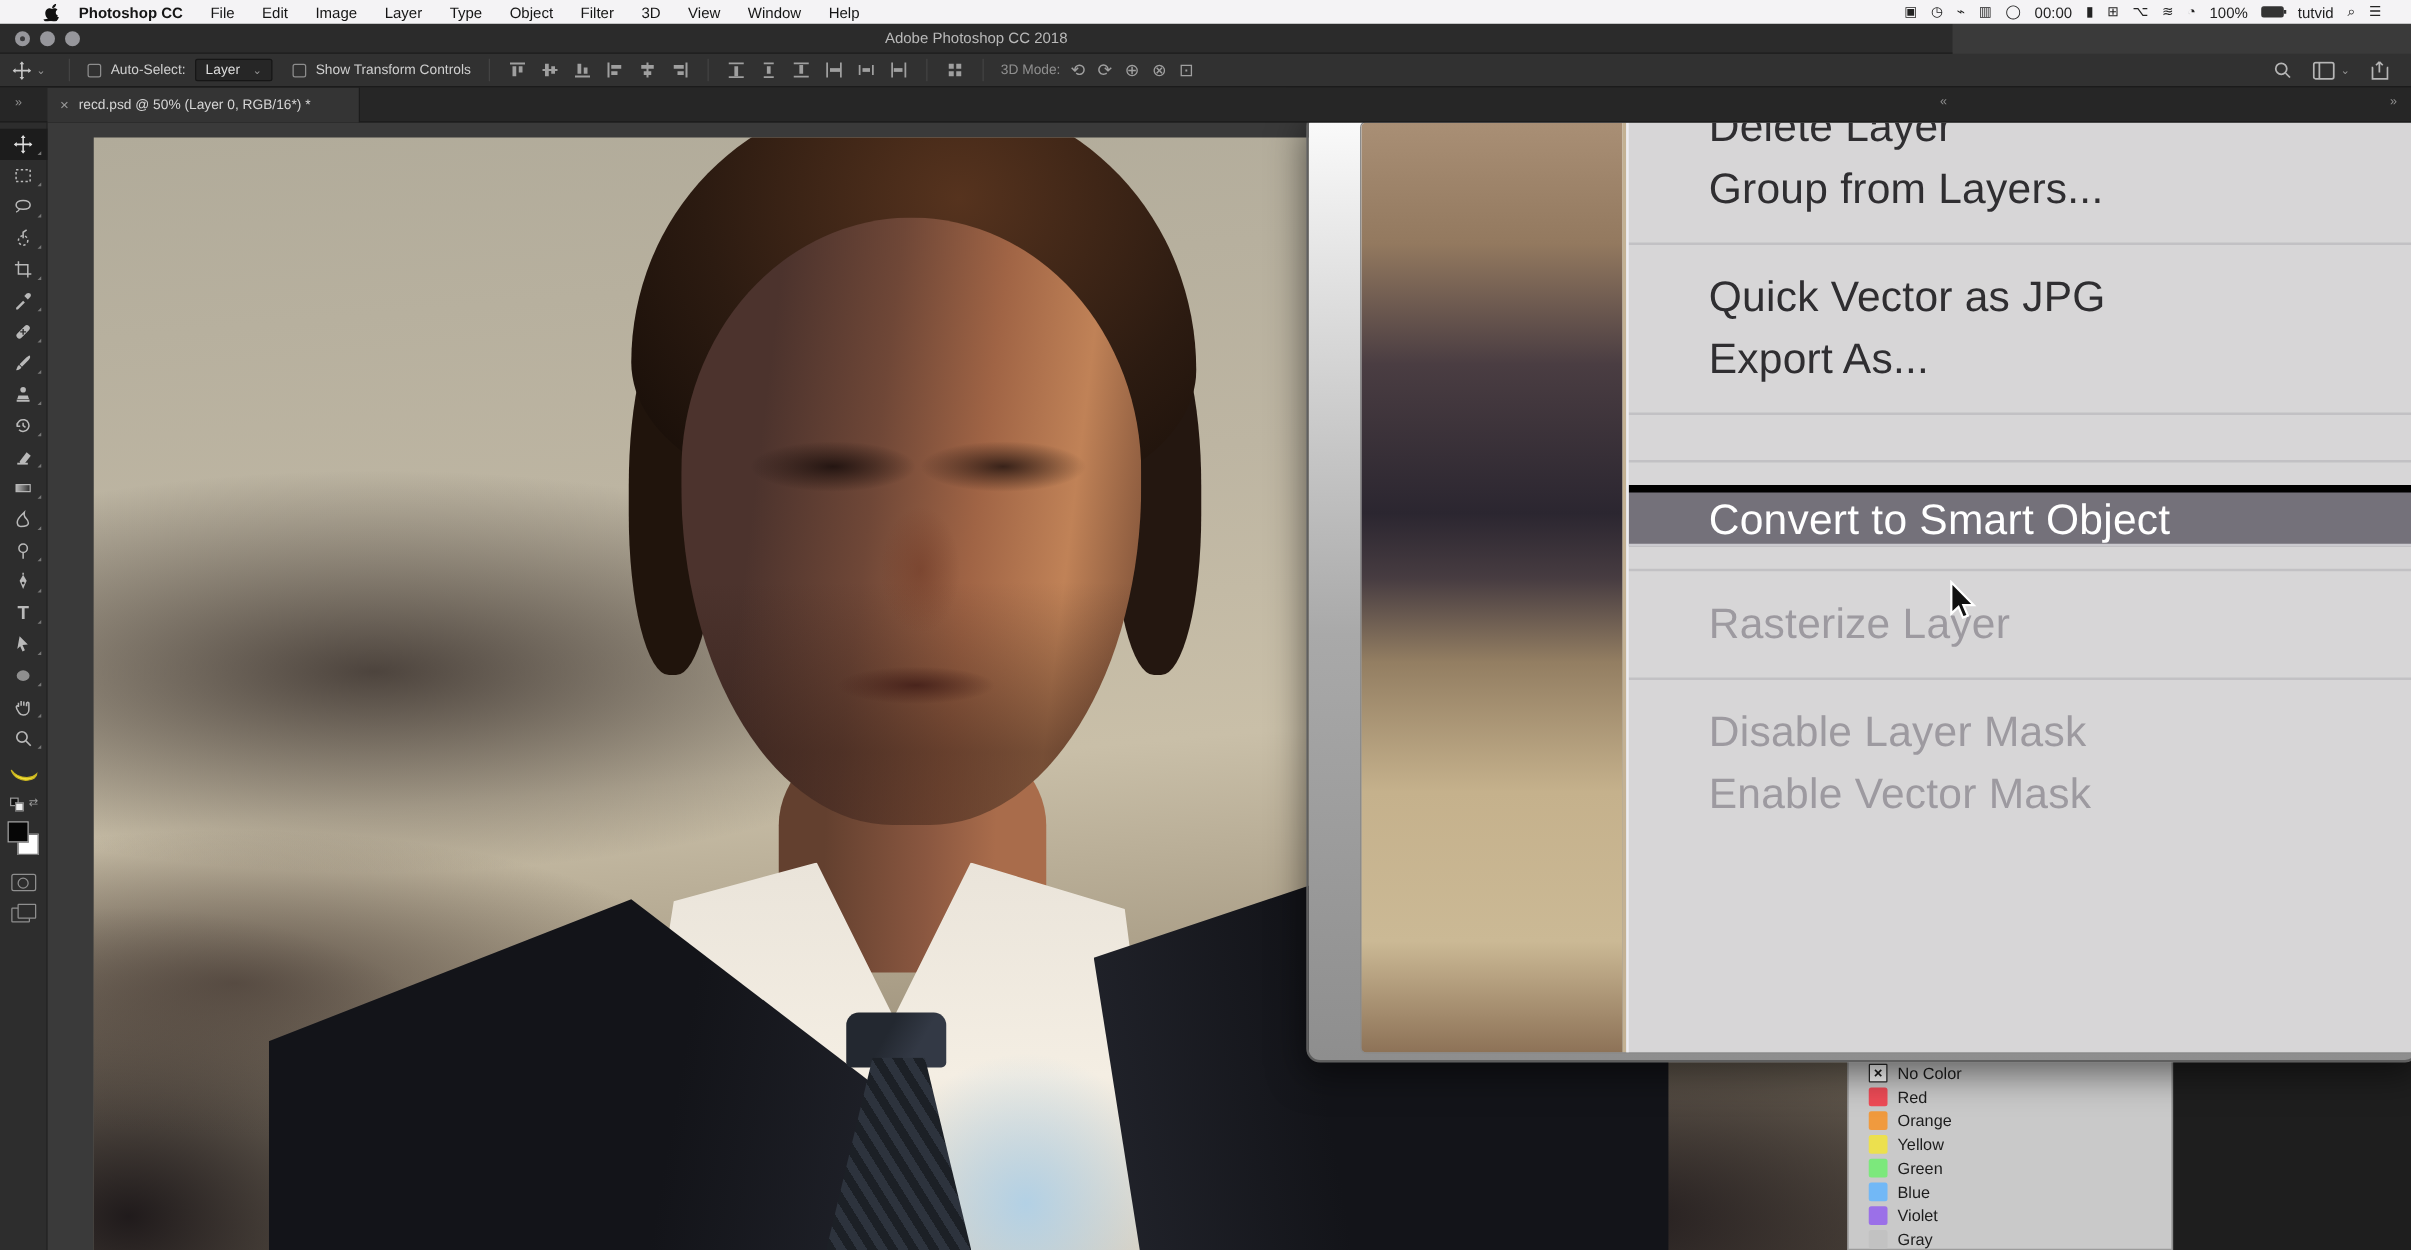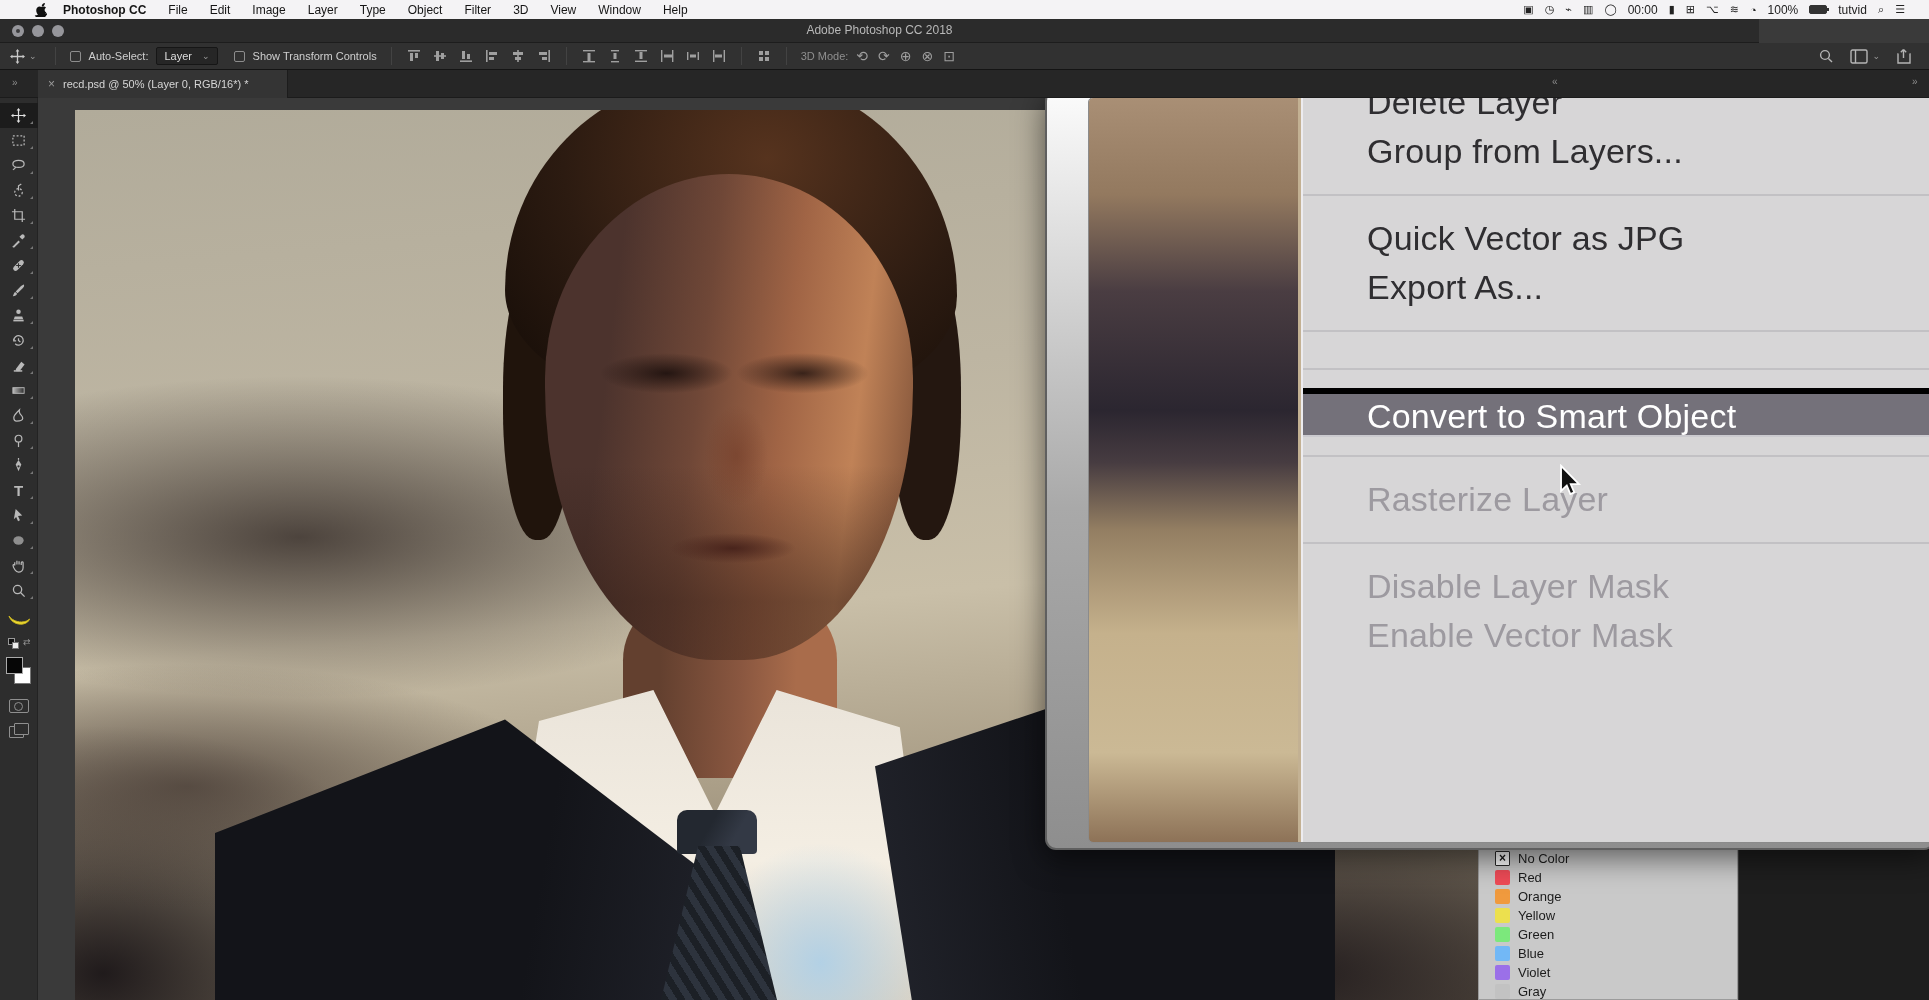--- a/index.html
+++ b/index.html
@@ -15,21 +15,21 @@
   .menubar .mitem{margin-right:22px;white-space:nowrap;}
   .menubar .mitem.bold{font-weight:bold;}
   .menubar .spacer{flex:1;}
   .menubar .status{display:flex;align-items:center;gap:11px;font-size:11px;color:#222;}
   .menubar .status .glyph{font-size:11px;}
   .menubar .statustext{font-size:12px;}
   .batt{display:inline-block;width:18px;height:9px;border:1px solid #333;border-radius:2px;position:relative;background:#333;}
   .batt::after{content:"";position:absolute;right:-3px;top:2px;width:2px;height:3px;background:#333;}
 
   
-  .titlebar{position:absolute;left:0;top:19px;width:1759px;height:24px;background:#2b2b2b;
+  .titlebar{position:absolute;left:0;top:19px;width:1562px;height:24px;background:#2b2b2b;
             border-bottom:1px solid #1d1d1d;z-index:19;}
   .lights{position:absolute;left:12px;top:6px;display:flex;gap:8px;}
   .light{width:12px;height:12px;border-radius:50%;background:#96969b;}
   .light.close::after{content:"";display:block;width:4px;height:4px;border-radius:50%;background:#3a3a3c;margin:4px auto;}
   .apptitle{position:absolute;left:0;right:0;top:4px;text-align:center;color:#b9b9b9;font-size:12px;}
 
   
   .optionsbar{position:absolute;left:0;top:43px;width:1929px;height:27px;background:#313131;
               border-bottom:1px solid #141414;display:flex;align-items:center;gap:8px;
               padding:0 10px;color:#cfcfcf;font-size:11px;z-index:18;}

